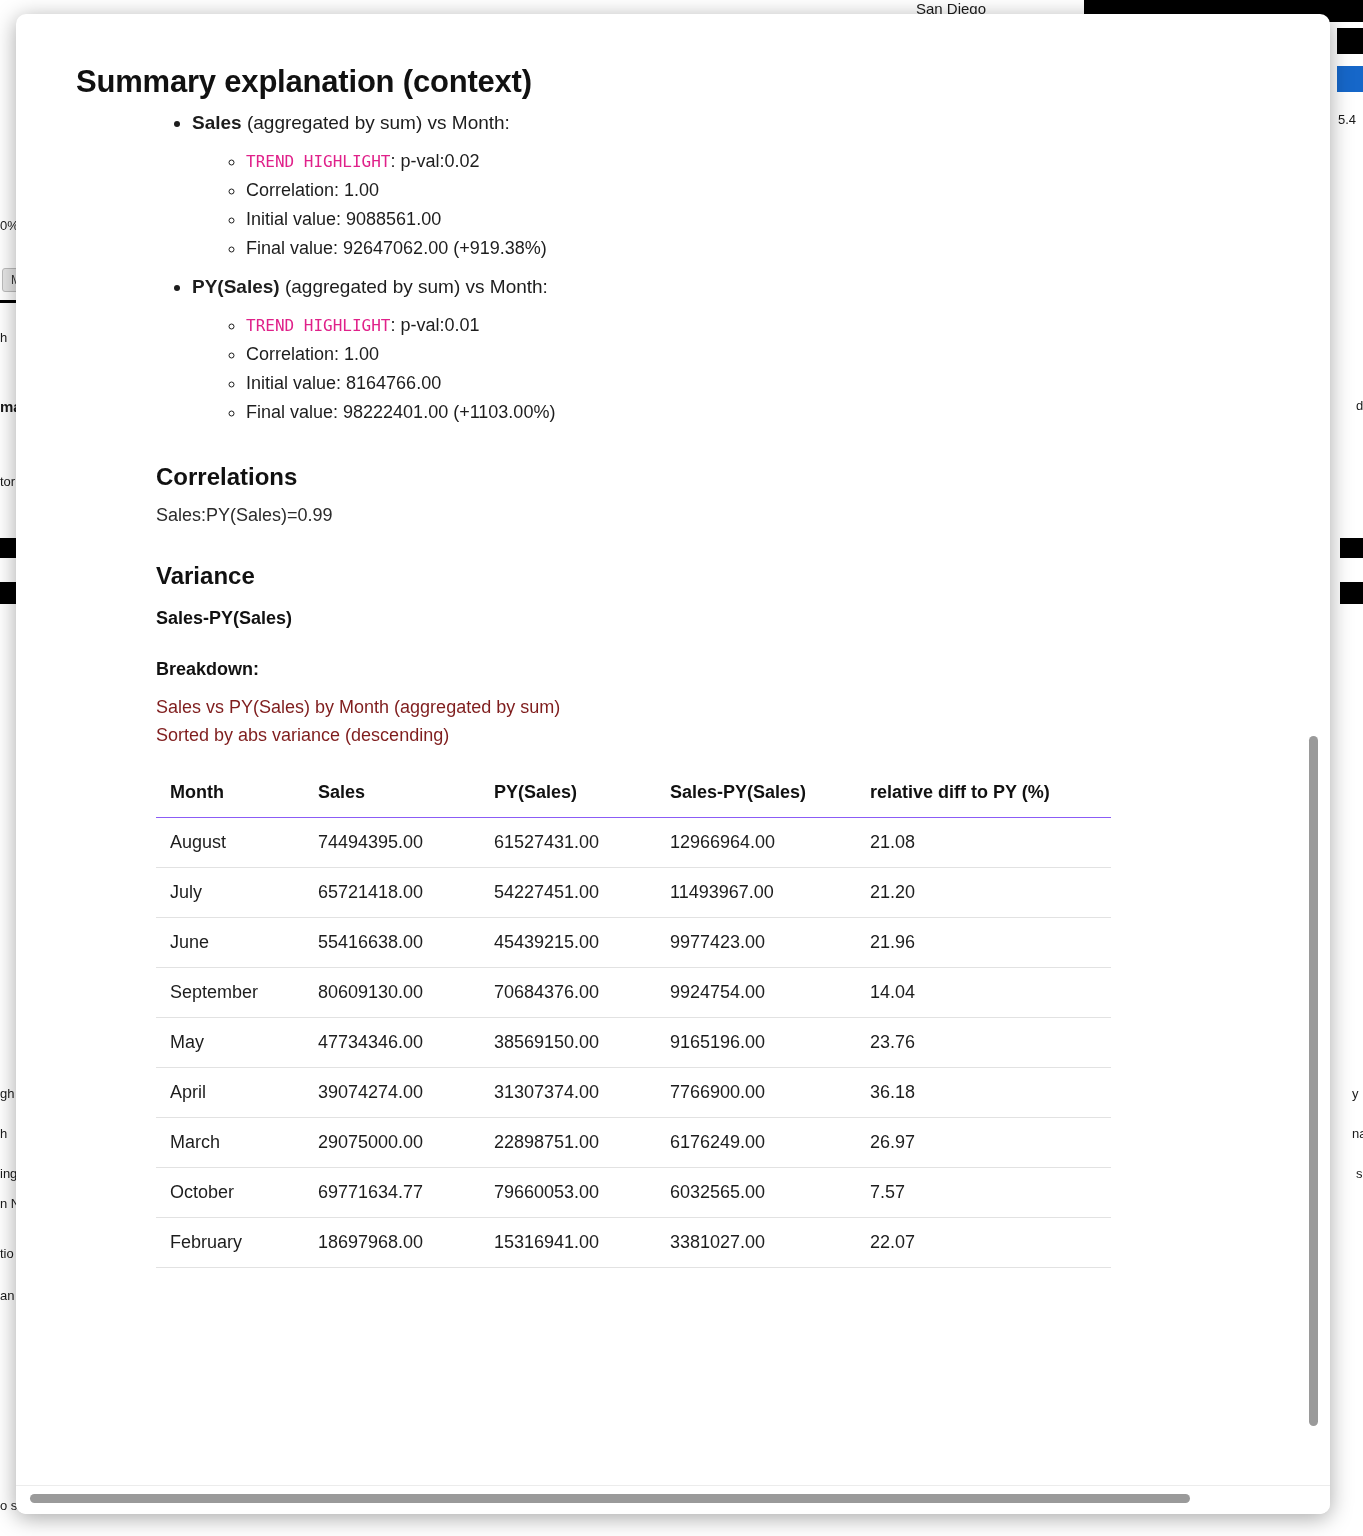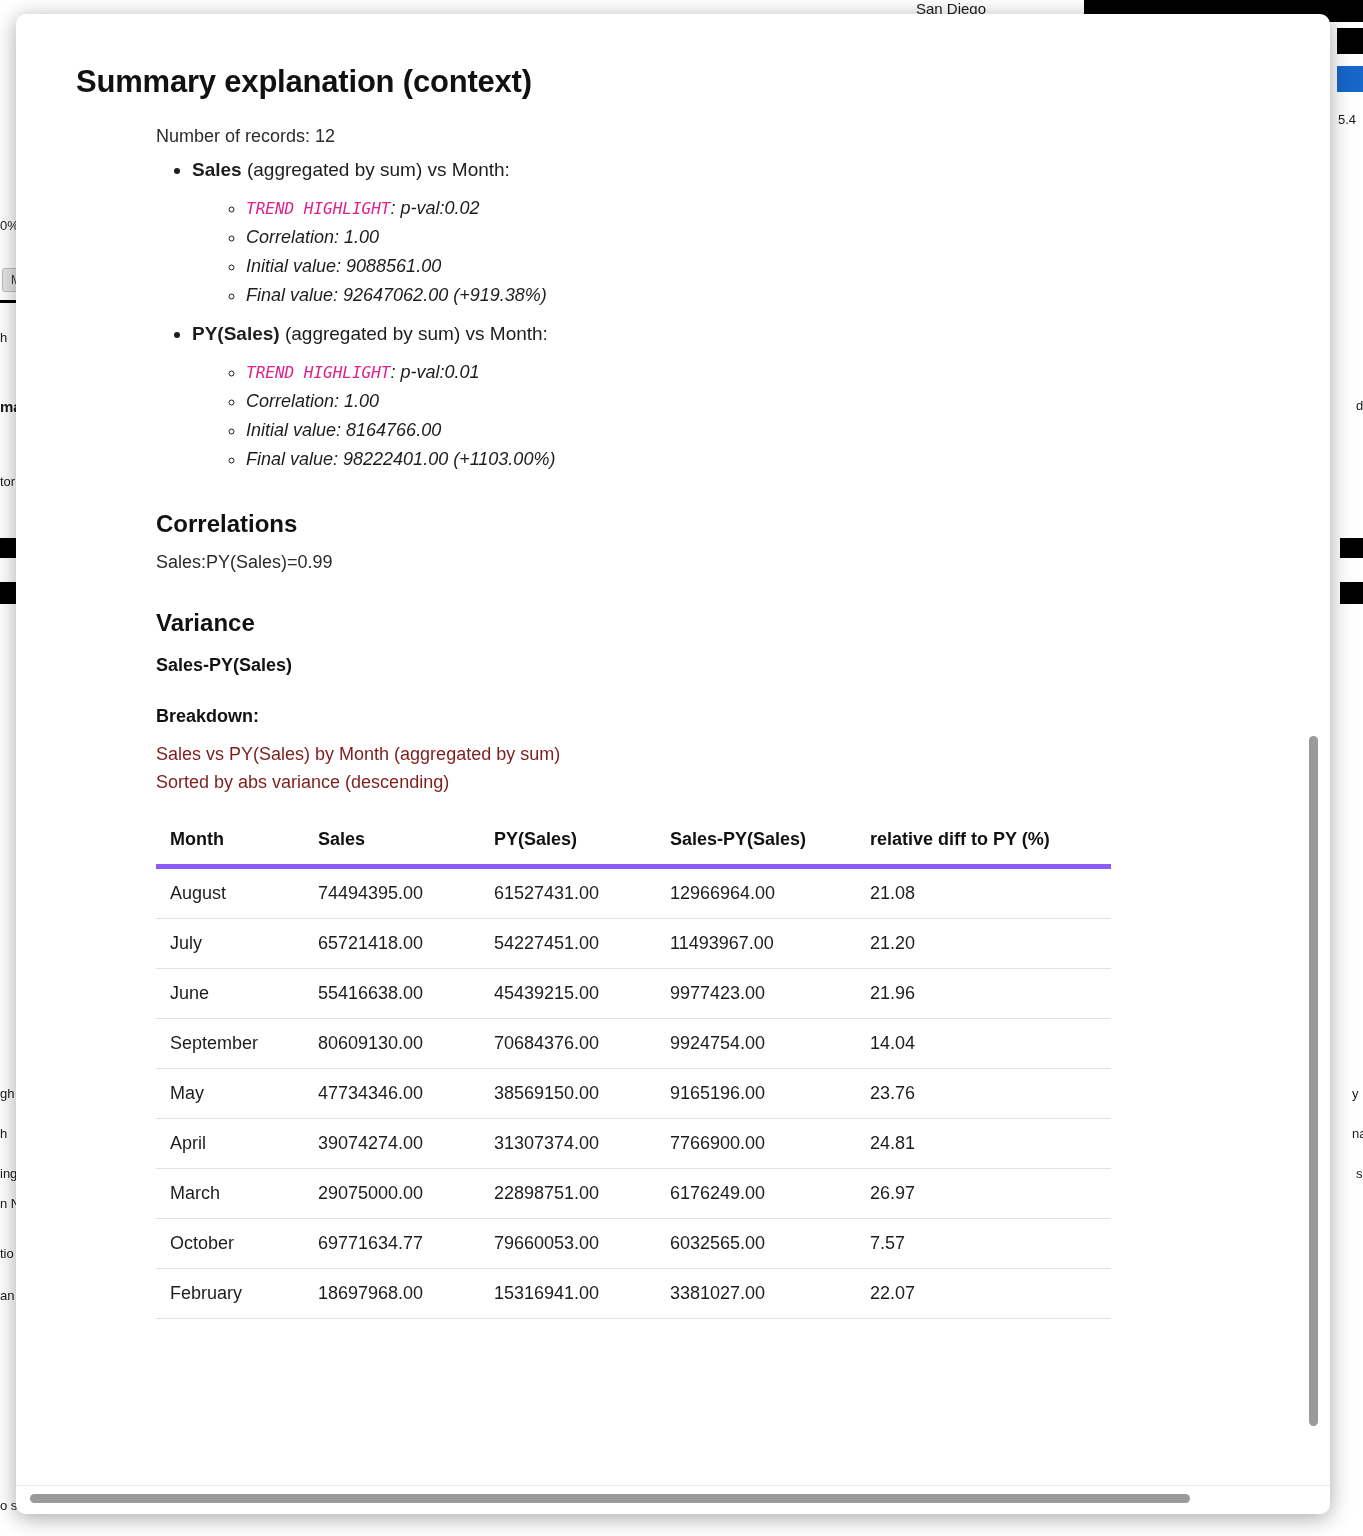--- a/index.html
+++ b/index.html
@@ -105,21 +105,20 @@
   }
   ul.level2 {
     list-style: circle;
     margin: 10px 0 4px 54px;
     padding: 0;
   }
   ul.level2 > li {
     font-size: 18px;
     color: #1d1d1d;
     line-height: 1.62;
-    font-style: italic;
   }
   .trend {
     color: #e0218a;
     font-family: "DejaVu Sans Mono", monospace;
     font-size: 16px;
   }
 
   h2.section {
     font-size: 24px;
     font-weight: bold;
@@ -165,21 +164,21 @@
     margin: 24px 0 0 96px;
     border-collapse: collapse;
     width: 955px;
   }
   table.data th {
     text-align: left;
     font-size: 18px;
     font-weight: bold;
     color: #111;
     padding: 8px 6px 14px 14px;
-    border-bottom: 5px solid #8b5cf6;
+    border-bottom: 1px solid #8b5cf6;
     white-space: nowrap;
   }
   table.data td {
     text-align: left;
     font-size: 18px;
     color: #1d1d1d;
     padding: 14px 6px 14px 14px;
     border-bottom: 1px solid #e2e2e2;
     white-space: nowrap;
   }
@@ -263,21 +262,20 @@
   <div class="bg-text small" style="left:1352px; top:1126px;">na</div>
   <div class="bg-text small" style="left:1356px; top:1166px;">s</div>
   <div class="bg-text small" style="left:1356px; top:398px;">d</div>
 </div>
 
 <div class="modal">
   <div class="modal-scroll">
 
     <h1 class="title">Summary explanation (context)</h1>
 
-    <div class="meta-line">Number of records: 12</div>
 
     <ul class="level1">
       <li>
         <span class="bold">Sales</span><span> (aggregated by sum) vs Month:</span>
         <ul class="level2">
           <li><span class="trend">TREND HIGHLIGHT</span><span>: p-val:0.02</span></li>
           <li>Correlation: 1.00</li>
           <li>Initial value: 9088561.00</li>
           <li>Final value: 92647062.00 (+919.38%)</li>
         </ul>
@@ -356,21 +354,21 @@
           <td>47734346.00</td>
           <td>38569150.00</td>
           <td>9165196.00</td>
           <td>23.76</td>
         </tr>
         <tr>
           <td>April</td>
           <td>39074274.00</td>
           <td>31307374.00</td>
           <td>7766900.00</td>
-          <td>24.81</td>
+          <td>36.18</td>
         </tr>
         <tr>
           <td>March</td>
           <td>29075000.00</td>
           <td>22898751.00</td>
           <td>6176249.00</td>
           <td>26.97</td>
         </tr>
         <tr>
           <td>October</td>

